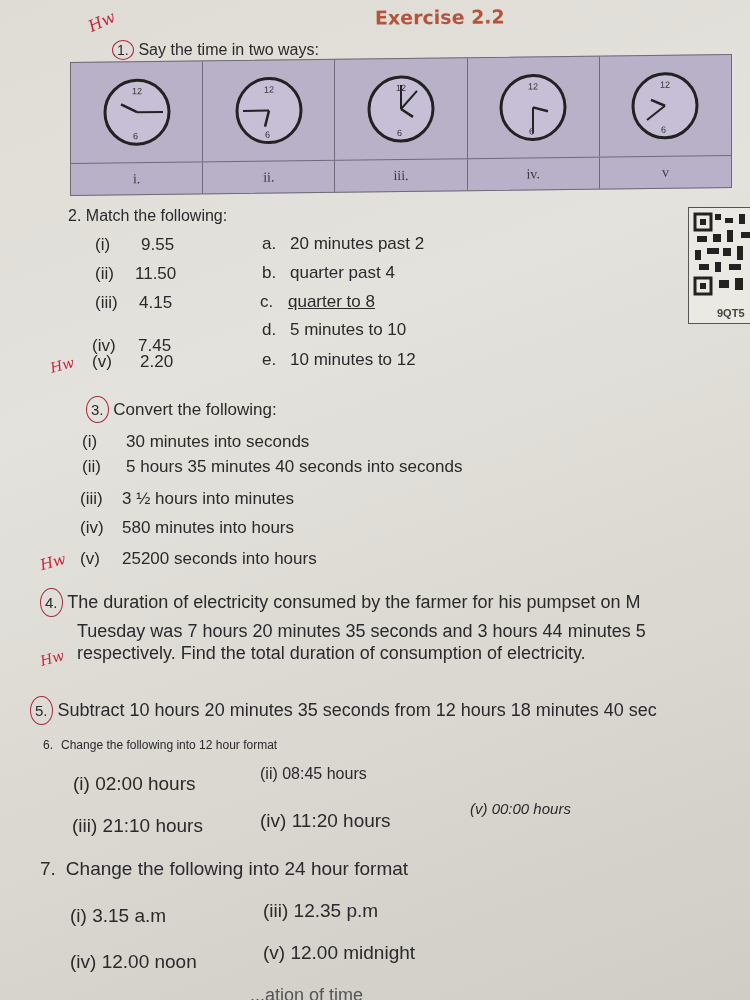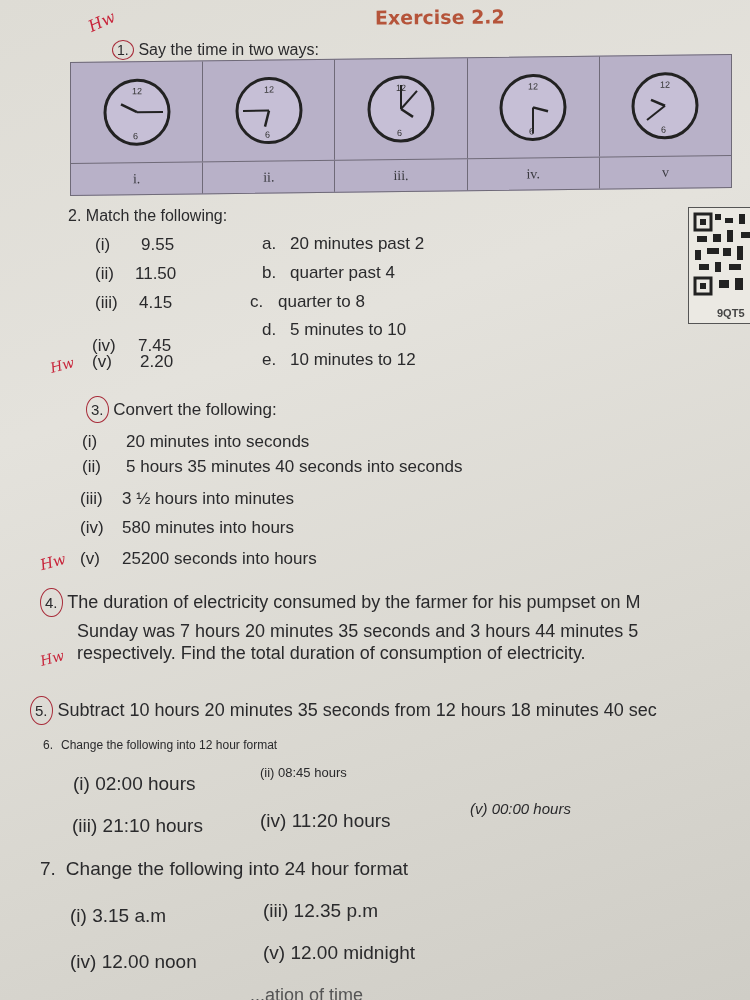--- a/index.html
+++ b/index.html
@@ -122,21 +122,21 @@
 </div>
 <div class="abs row" style="left:95px;top:235px;"><span style="display:inline-block;width:46px;">(i)</span><span>9.55</span></div>
 <div class="abs row" style="left:95px;top:264px;"><span style="display:inline-block;width:40px;">(ii)</span><span>11.50</span></div>
 <div class="abs row" style="left:95px;top:293px;"><span style="display:inline-block;width:44px;">(iii)</span><span>4.15</span></div>
 <div class="abs row" style="left:92px;top:336px;"><span style="display:inline-block;width:46px;">(iv)</span><span>7.45</span></div>
 <div class="abs row" style="left:92px;top:352px;"><span style="display:inline-block;width:48px;">(v)</span><span>2.20</span></div>
 <div class="abs hw" style="left:50px;top:357px;transform:rotate(-15deg);font-size:14px;">Hw</div>
 
 <div class="abs row" style="left:262px;top:234px;"><span style="display:inline-block;width:28px;">a.</span><span>20 minutes past 2</span></div>
 <div class="abs row" style="left:262px;top:263px;"><span style="display:inline-block;width:28px;">b.</span><span>quarter past 4</span></div>
-<div class="abs row" style="left:250px;top:292px;"><span style="display:inline-block;width:28px;">c.</span><span>quarter to 8</span></div>
+<div class="abs row" style="left:260px;top:292px;text-decoration:underline;"><span style="display:inline-block;width:28px;">c.</span><span>quarter to 8</span></div>
 <div class="abs row" style="left:262px;top:320px;"><span style="display:inline-block;width:28px;">d.</span><span>5 minutes to 10</span></div>
 <div class="abs row" style="left:262px;top:350px;"><span style="display:inline-block;width:28px;">e.</span><span>10 minutes to 12</span></div>
 
 <div class="abs qr">
   <svg width="70" height="95" viewBox="0 0 70 95">
     <rect x="6" y="6" width="16" height="16" fill="none" stroke="#222" stroke-width="3"></rect>
       <rect x="11" y="11" width="6" height="6" fill="#222"></rect>
     <rect x="6" y="70" width="16" height="16" fill="none" stroke="#222" stroke-width="3"></rect>
       <rect x="11" y="75" width="6" height="6" fill="#222"></rect>
     <rect x="26" y="6" width="6" height="6" fill="#222"></rect>
@@ -156,45 +156,45 @@
       <rect x="30" y="72" width="10" height="8" fill="#222"></rect>
       <rect x="46" y="70" width="8" height="12" fill="#222"></rect>
   </svg>
   <div style="font-size:11px;font-weight:bold;padding-left:28px;color:#444;">9QT5</div>
 </div>
 
 <div class="abs qtitle" style="left:46px;top:396px;">
   <span class="circle" style="font-size:15px;padding:5px 4px;">3.</span>
   <span>Convert the following:</span>
 </div>
-<div class="abs row" style="left:82px;top:432px;"><span style="display:inline-block;width:44px;">(i)</span><span>20 minutes into seconds</span></div>
+<div class="abs row" style="left:82px;top:432px;"><span style="display:inline-block;width:44px;">(i)</span><span>30 minutes into seconds</span></div>
 <div class="abs row" style="left:82px;top:457px;"><span style="display:inline-block;width:44px;">(ii)</span><span>5 hours 35 minutes 40 seconds into seconds</span></div>
 <div class="abs row" style="left:80px;top:489px;"><span style="display:inline-block;width:42px;">(iii)</span><span>3 ½ hours into minutes</span></div>
 <div class="abs row" style="left:80px;top:518px;"><span style="display:inline-block;width:42px;">(iv)</span><span>580 minutes into hours</span></div>
 <div class="abs row" style="left:80px;top:549px;"><span style="display:inline-block;width:42px;">(v)</span><span>25200 seconds into hours</span></div>
 <div class="abs hw" style="left:40px;top:553px;transform:rotate(-15deg);font-size:15px;">Hw</div>
 
 <div class="abs row" style="left:40px;top:588px;font-size:18px;">
   <span class="circle" style="font-size:15px;padding:6px 4px;">4.</span>
   <span>The duration of electricity consumed by the farmer for his pumpset on M</span>
 </div>
-<div class="abs row" style="left:77px;top:621px;font-size:18px;">Sunday was  7 hours 20 minutes 35 seconds and 3 hours 44 minutes 5</div>
+<div class="abs row" style="left:77px;top:621px;font-size:18px;">Tuesday was  7 hours 20 minutes 35 seconds and 3 hours 44 minutes 5</div>
 <div class="abs row" style="left:77px;top:643px;font-size:18px;">respectively. Find the total duration of consumption of electricity.</div>
 <div class="abs hw" style="left:40px;top:650px;transform:rotate(-15deg);font-size:14px;">Hw</div>
 
 <div class="abs row" style="left:30px;top:696px;font-size:18px;">
   <span class="circle" style="font-size:15px;padding:6px 4px;">5.</span>
   <span>Subtract 10 hours 20 minutes 35 seconds from 12 hours 18 minutes 40 sec</span>
 </div>
 
 <div class="abs row" style="left:43px;top:738px;font-size:12px;">
   <span style="margin-right:8px;">6.</span><span>Change the following into 12 hour format</span>
 </div>
 <div class="abs row" style="left:73px;top:773px;font-size:19px;text-align:right;">(i) 02:00 hours</div>
-<div class="abs row" style="left:260px;top:765px;font-size:13px;">(ii) 08:45 hours</div>
+<div class="abs row" style="left:260px;top:765px;font-size:16px;">(ii) 08:45 hours</div>
 <div class="abs row" style="left:72px;top:815px;font-size:19px;">(iii) 21:10 hours</div>
 <div class="abs row" style="left:260px;top:810px;font-size:19px;">(iv) 11:20 hours</div>
 <div class="abs row" style="left:470px;top:800px;font-size:15px;font-style:italic;">(v) 00:00 hours</div>
 
 <div class="abs row" style="left:40px;top:858px;font-size:19px;">
   <span style="margin-right:10px;">7.</span><span>Change the following into 24 hour format</span>
 </div>
 <div class="abs row" style="left:70px;top:905px;font-size:19px;">(i) 3.15 a.m</div>
 <div class="abs row" style="left:263px;top:900px;font-size:19px;text-align:center;">(iii)  12.35 p.m</div>
 <div class="abs row" style="left:70px;top:951px;font-size:19px;text-align:right;">(iv) 12.00 noon</div>

